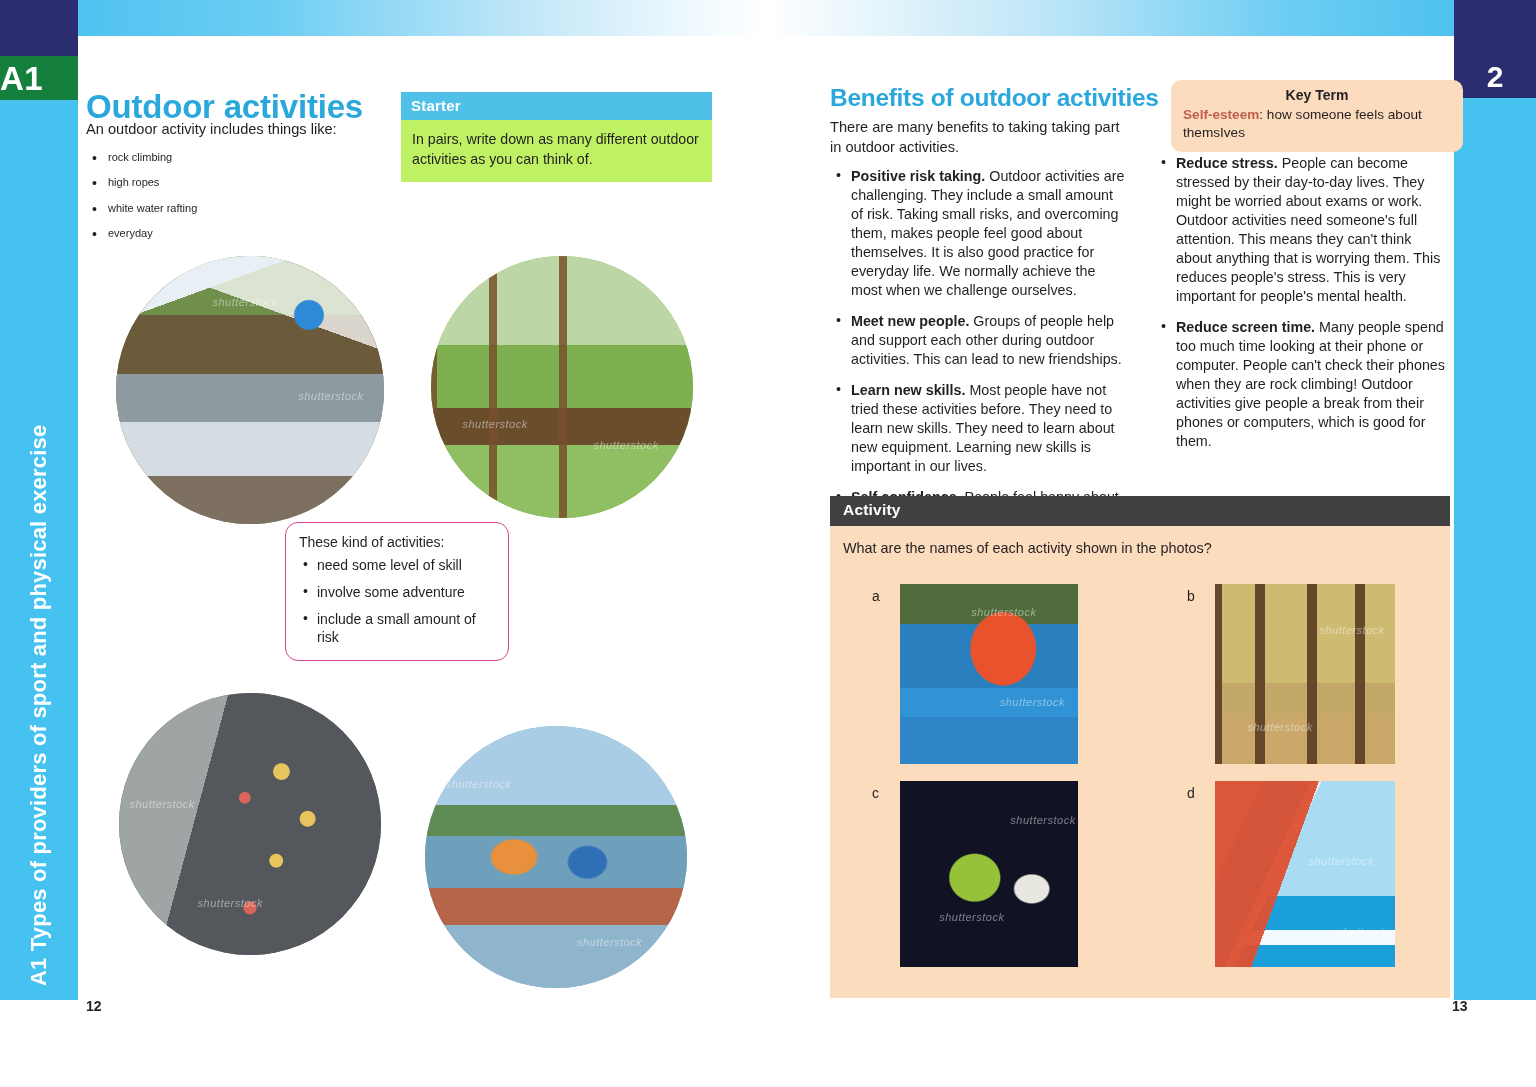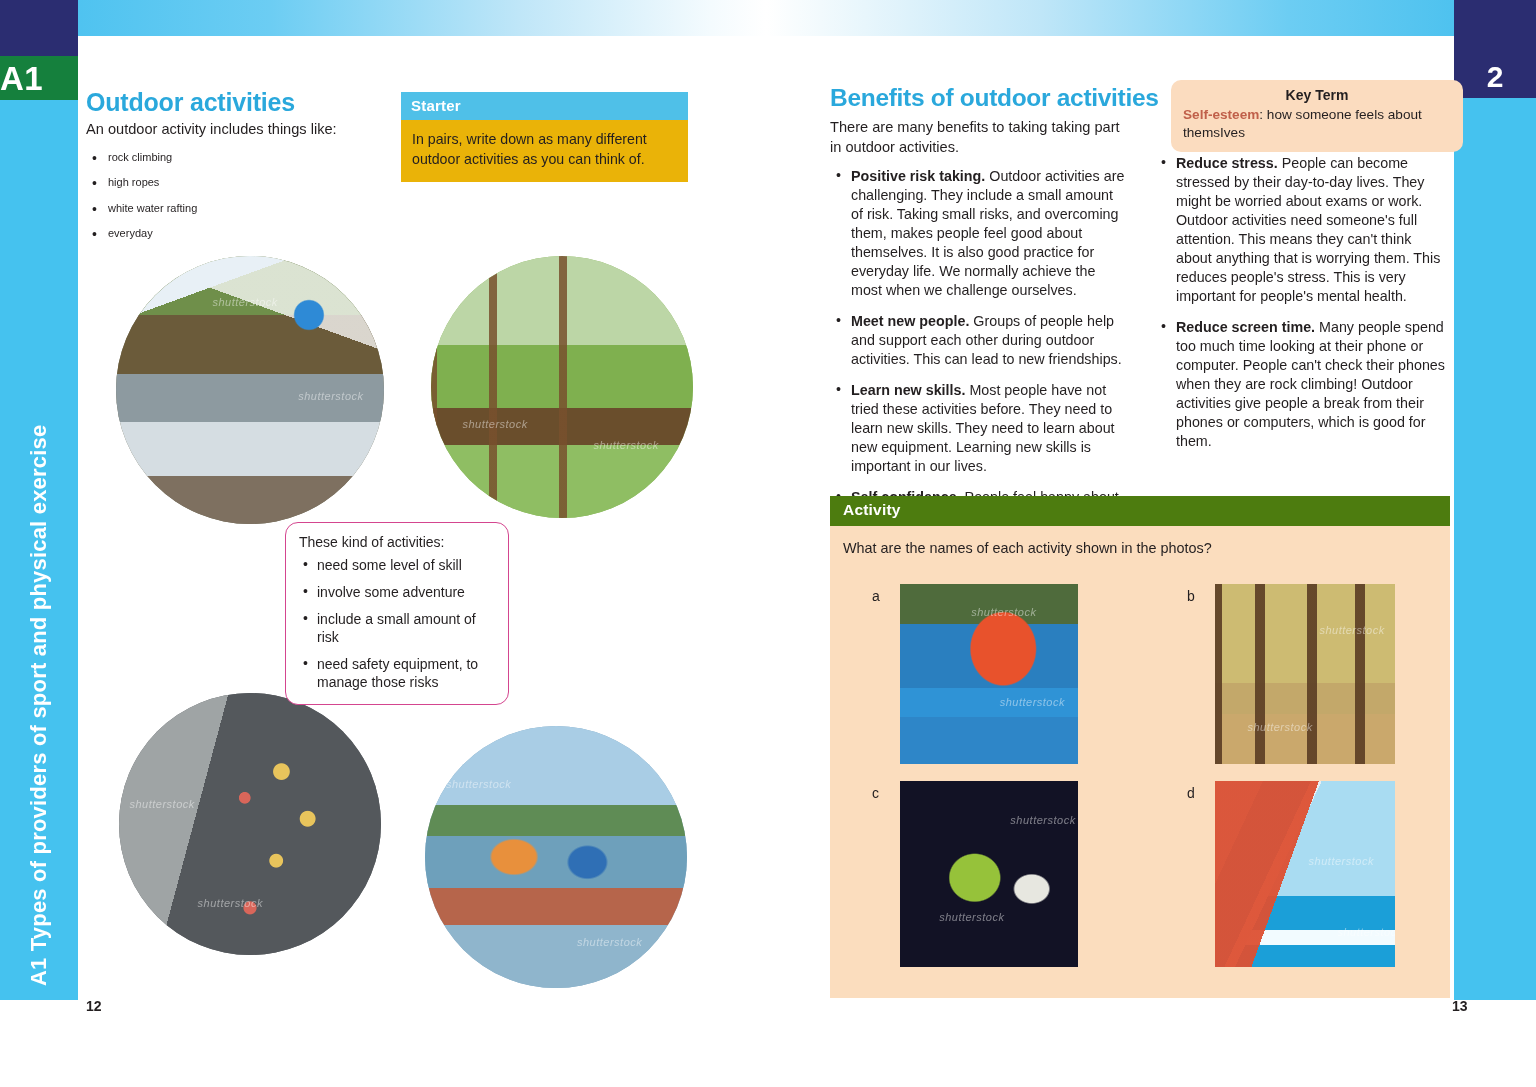--- a/index.html
+++ b/index.html
@@ -55,37 +55,37 @@
   
   .side-rail-r{
     position:absolute;right:0;top:98px;width:82px;height:902px;background:#45c2ef;
   }
 
   
   .left-page{position:absolute;left:78px;top:36px;width:690px;height:1015px;}
   .right-page{position:absolute;left:768px;top:36px;width:686px;height:1015px;}
 
   h1.heading{
-    margin:0;color:#2aa8dc;font-size:25px;font-weight:700;letter-spacing:-0.2px;
+    margin:0;color:#2aa8dc;font-size:33px;font-weight:700;letter-spacing:-0.2px;
   }
   .body-text{color:#231f20;font-size:14.6px;line-height:1.34;}
 
   ul.bul{margin:6px 0 0 0;padding:0;list-style:none;}
   ul.bul li{
     position:relative;padding-left:22px;margin-bottom:11px;
     color:#231f20;font-size:11px;line-height:1.3;
   }
   ul.bul li:before{
     content:"\2022";position:absolute;left:6px;top:-1px;font-size:14px;color:#231f20;
   }
 
   
   .starter{
-    position:absolute;left:323px;top:56px;width:287px;
-    background:#eab308;
+    position:absolute;left:323px;top:56px;width:311px;
+    background:#bef264;
   }
   .starter-hd{
     background:#4fc0e8;color:#ffffff;font-size:15px;font-weight:600;
     padding:5px 10px 6px 10px;letter-spacing:0.2px;
   }
   .starter-bd{
     padding:9px 11px 13px 11px;color:#231f20;font-size:14.2px;line-height:1.42;
   }
 
   
@@ -133,21 +133,21 @@
   }
   .keyterm .kt-body{font-size:13.6px;line-height:1.34;color:#231f20;}
   .kt-term{color:#c0604a;font-weight:600;}
 
   
   .activity{
     position:absolute;left:0px;top:460px;width:620px;height:502px;
     background:#fbddbe;
   }
   .activity-hd{
-    background:#4d7c0f;color:#ffffff;font-size:15.5px;font-weight:600;
+    background:#404040;color:#ffffff;font-size:15.5px;font-weight:600;
     padding:5px 13px 7px 13px;letter-spacing:0.2px;
   }
   .activity-q{padding:14px 13px 0 13px;font-size:14.4px;color:#231f20;}
   .photo-grid{position:relative;margin-top:24px;height:400px;}
   .plabel{position:absolute;font-size:14px;color:#231f20;}
   .pframe{position:absolute;overflow:hidden;}
 
   
   .folio{position:absolute;font-size:14px;font-weight:700;color:#231f20;margin-left:36px;}
 
@@ -292,21 +292,20 @@
         <span class="wm" style="left:58%;top:80%;">shutterstock</span>
       </div>
     </div>
 
     <div class="pinkbox">
       <div class="lead">These kind of activities:</div>
       <ul>
         <li>need some level of skill</li>
         <li>involve some adventure</li>
         <li>include a small amount of risk</li>
-        <li>need safety equipment, to manage those risks</li>
       </ul>
     </div>
 
     <div class="folio" style="left:-28px;top:962px;">12</div>
   </div>
 
   <div class="right-page">
 
     <h1 class="heading2" style="position:absolute;left:62px;top:48px;">Benefits of outdoor activities</h1>
 

